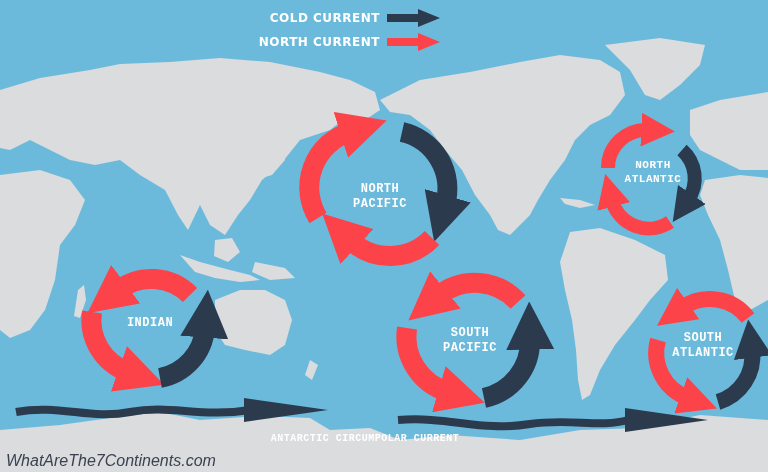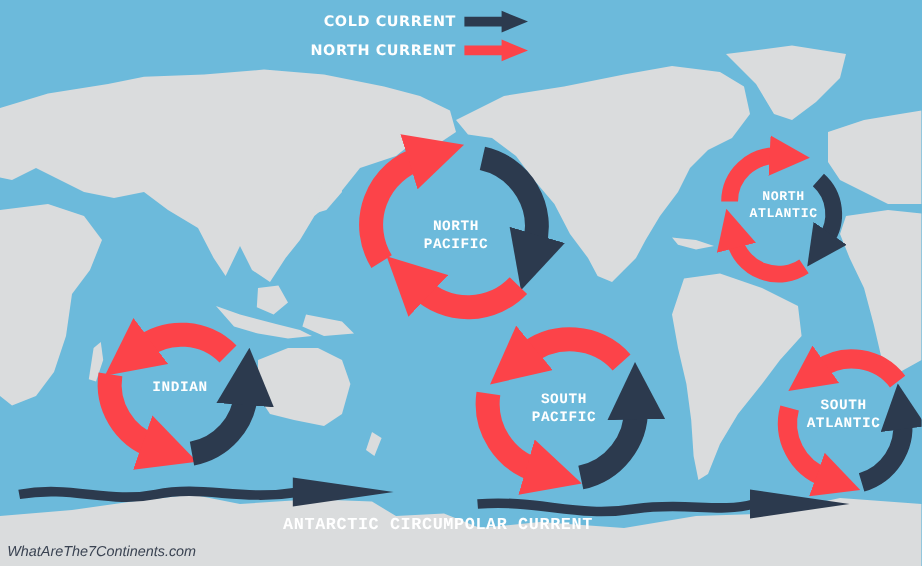--- a/index.html
+++ b/index.html
@@ -1,21 +1,21 @@
 <!DOCTYPE html>
 <html><head>
 <meta charset="utf-8">
 <style>
   html,body{margin:0;padding:0;}
   body{width:768px;height:472px;overflow:hidden;background:#6cbadb;font-family:"Liberation Sans",sans-serif;}
   #map{position:relative;width:768px;height:472px;}
   svg{position:absolute;left:0;top:0;}
   .lbl{position:absolute;color:#fff;font-weight:bold;font-family:Liberation Mono, monospace;text-align:center;line-height:15px;font-size:12px;letter-spacing:0.5px;}
   .legend-text{position:absolute;color:#fff;font-weight:bold;font-family:"DejaVu Sans",sans-serif;font-size:12px;text-align:right;letter-spacing:0.5px;}
-  .credit{position:absolute;left:6px;top:452px;font-style:italic;font-size:12px;color:#3a4352;font-family:"Liberation Sans",sans-serif;}
+  .credit{position:absolute;left:6px;top:452px;font-style:italic;font-size:16px;color:#3a4352;font-family:"Liberation Sans",sans-serif;}
 </style>
 </head>
 <body>
 
 <div id="map">
   <svg width="768" height="472" viewBox="0 0 768 472">
     <defs>
       <marker id="hd" viewBox="0 0 10 10" refX="2" refY="5" markerWidth="2.4" markerHeight="2.4" orient="auto">
         <path d="M0,0 L10,5 L0,10 z" fill="#2c3a4e"></path>
       </marker>
@@ -108,16 +108,16 @@
   </div>
   <div class="lbl" style="left:425px;top:326px;width:90px;">
     <div>SOUTH</div>
     <div>PACIFIC</div>
   </div>
   <div class="lbl" style="left:658px;top:331px;width:90px;">
     <div>SOUTH</div>
     <div>ATLANTIC</div>
   </div>
 
-  <div class="lbl" style="left:225px;top:431px;width:280px;font-size:14px;">ANTARCTIC  CIRCUMPOLAR CURRENT</div>
+  <div class="lbl" style="left:225px;top:431px;width:280px;font-size:10px;">ANTARCTIC  CIRCUMPOLAR CURRENT</div>
 
   <div class="credit">WhatAreThe7Continents.com</div>
 </div>
 
 </body></html>

